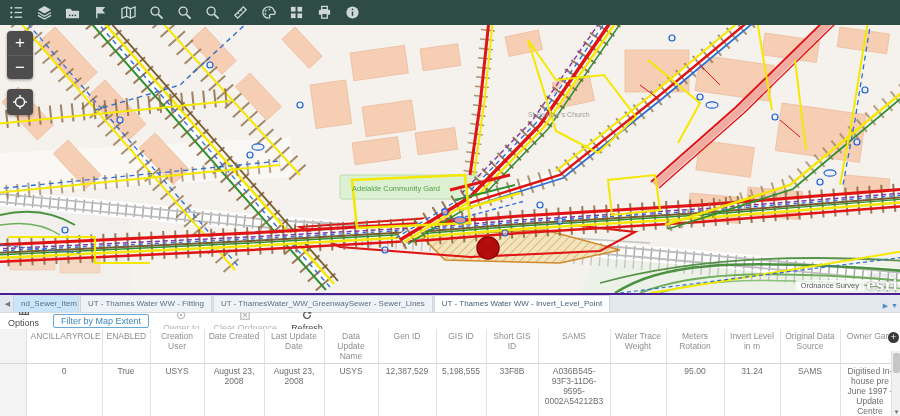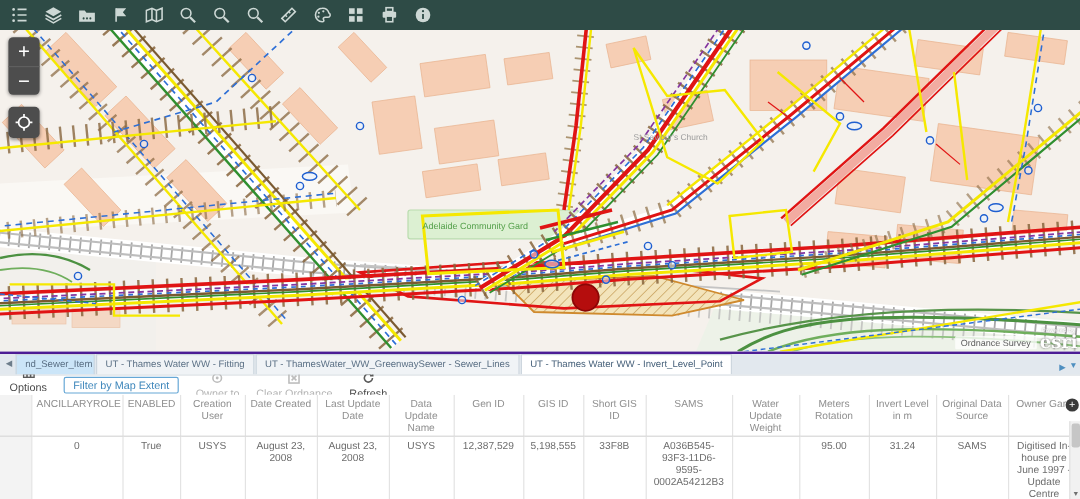--- a/index.html
+++ b/index.html
@@ -443,21 +443,21 @@
         <th>ANCILLARYROLE</th>
         <th>ENABLED</th>
         <th>Creation User</th>
         <th>Date Created</th>
         <th>Last Update Date</th>
         <th>Data Update Name</th>
         <th>Gen ID</th>
         <th>GIS ID</th>
         <th>Short GIS ID</th>
         <th>SAMS</th>
-        <th>Water Update Weight</th>
+        <th>Water Trace Weight</th>
         <th>Meters Rotation</th>
         <th>Invert Level in m</th>
         <th>Original Data Source</th>
         <th>Owner Gard</th>
       </tr>
     </thead>
     <tbody>
       <tr class="r1">
         <td class="sel"></td>
         <td>0</td>

